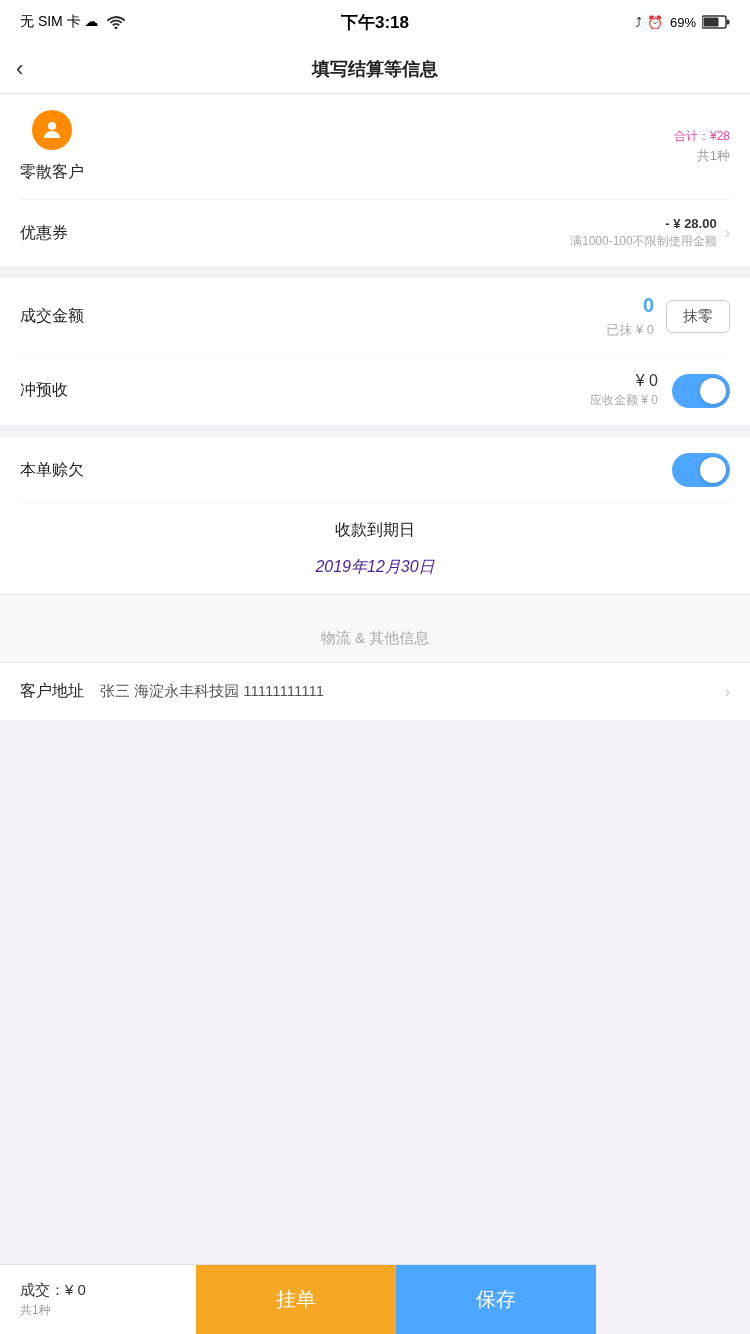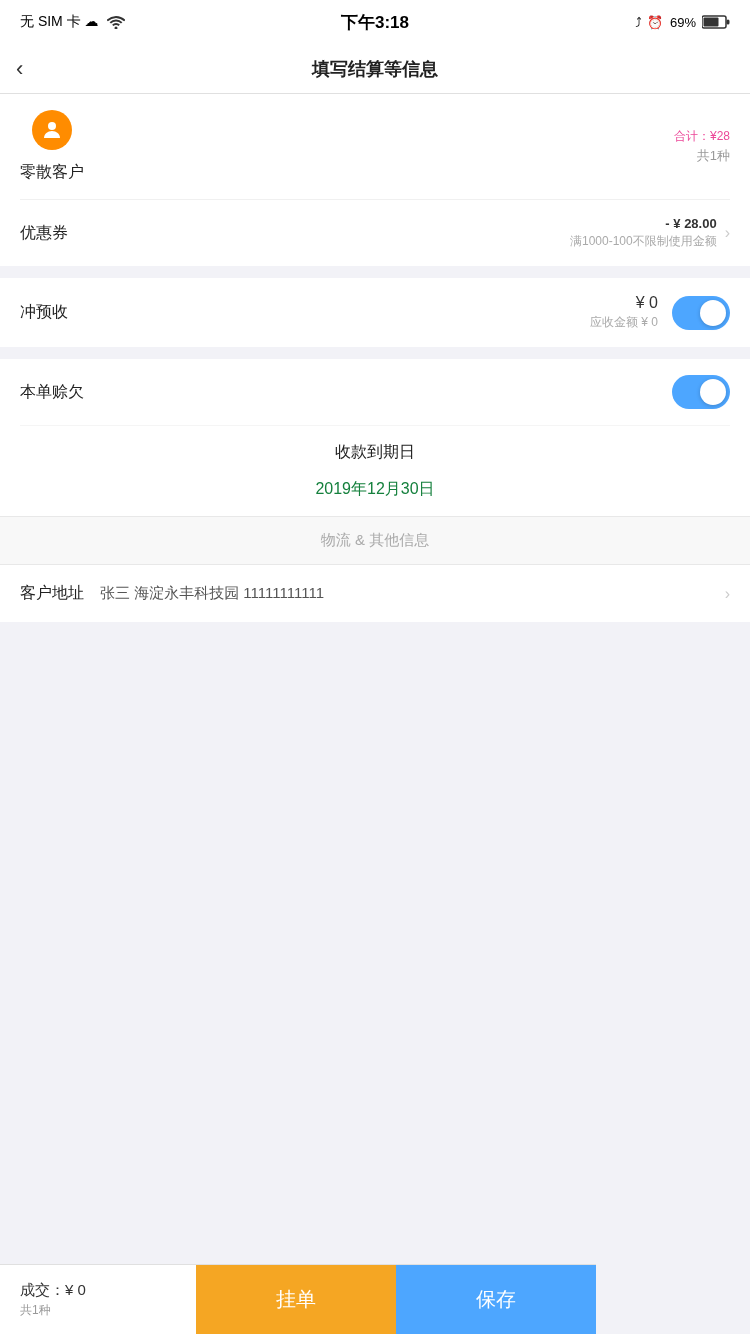--- a/index.html
+++ b/index.html
@@ -271,36 +271,38 @@
       gap: 16px;
       border-top: 1px solid #f5f5f5;
       flex-direction: column;
     }
     .duedate-label {
       font-size: 16px;
       color: #222;
     }
     .duedate-value {
       font-size: 16px;
-      color: #15803d;
+      color: #4c1d95;
+      font-style: italic;
     }
 
     
     .logistics-divider {
       display: flex;
       align-items: center;
       justify-content: center;
       background: #f8f8f8;
       padding: 14px 0;
       border-top: 1px solid #e8e8e8;
       border-bottom: 1px solid #e8e8e8;
     }
     .logistics-label {
       font-size: 15px;
       color: #aaa;
+      margin-top: 20px;
     }
 
     
     .address-row {
       display: flex;
       align-items: center;
       justify-content: space-between;
       padding: 18px 20px;
       background: #fff;
     }
@@ -425,20 +427,30 @@
           <div class="coupon-desc">满1000-100不限制使用金额</div>
         </div>
         <span class="chevron-right">›</span>
       </div>
     </div>
   </div>
 
   <div class="section-divider"></div>
 
   <div class="form-section">
+    <div class="form-row">
+      <span class="form-label">成交金额</span>
+      <div class="form-value-block">
+        <div class="form-right-block">
+          <span class="amount-value">0</span>
+          <div class="ya-mo">已抹  ¥ 0</div>
+        </div>
+        <button class="round-btn">抹零</button>
+      </div>
+    </div>
 
     <div class="pre-receive-row">
       <span class="pre-label">冲预收</span>
       <div class="pre-right">
         <div class="pre-amount-block">
           <div class="pre-amount">¥ 0</div>
           <div class="pre-sub">应收金额 ¥ 0</div>
         </div>
         <div class="toggle">
           <div class="toggle-knob"></div>

